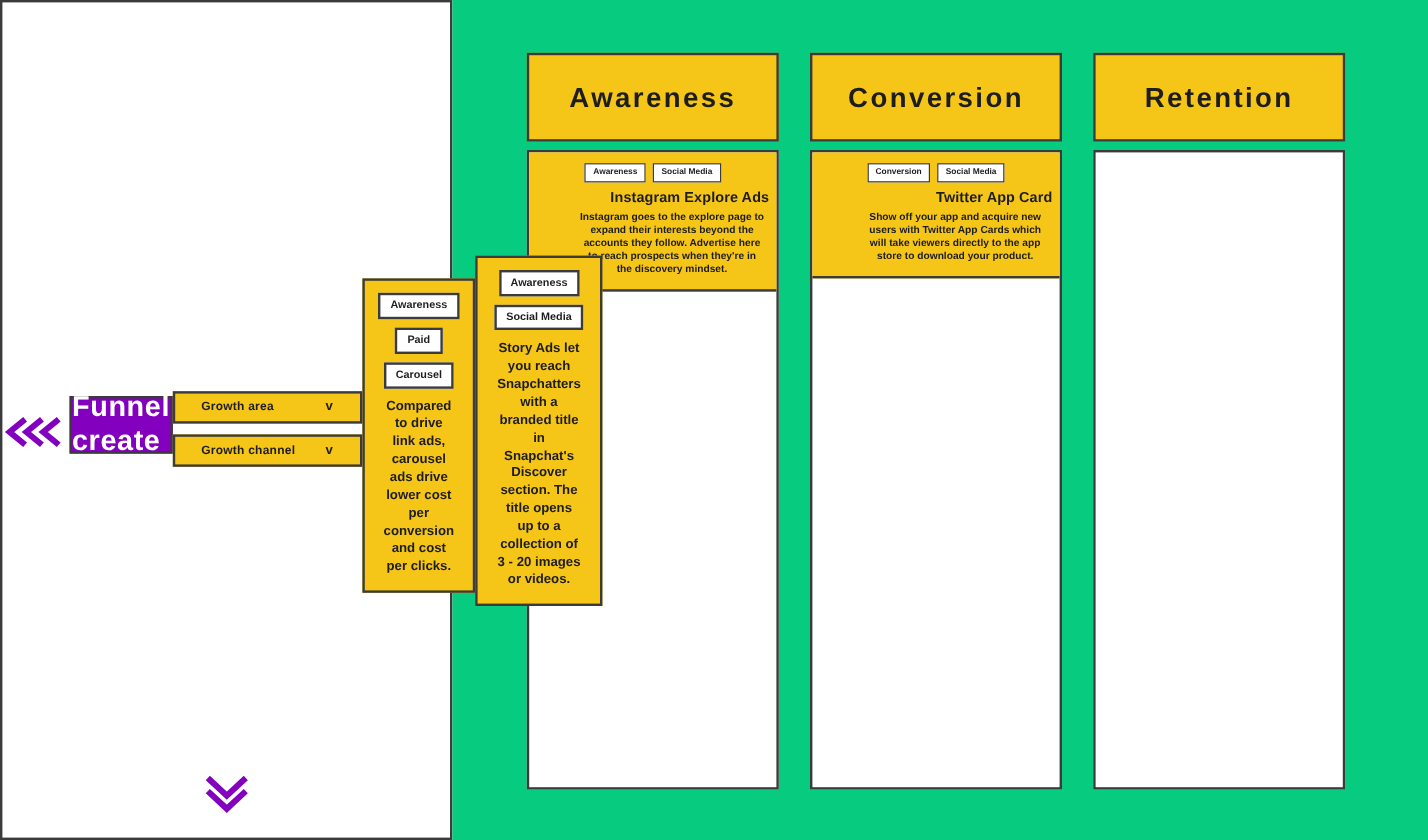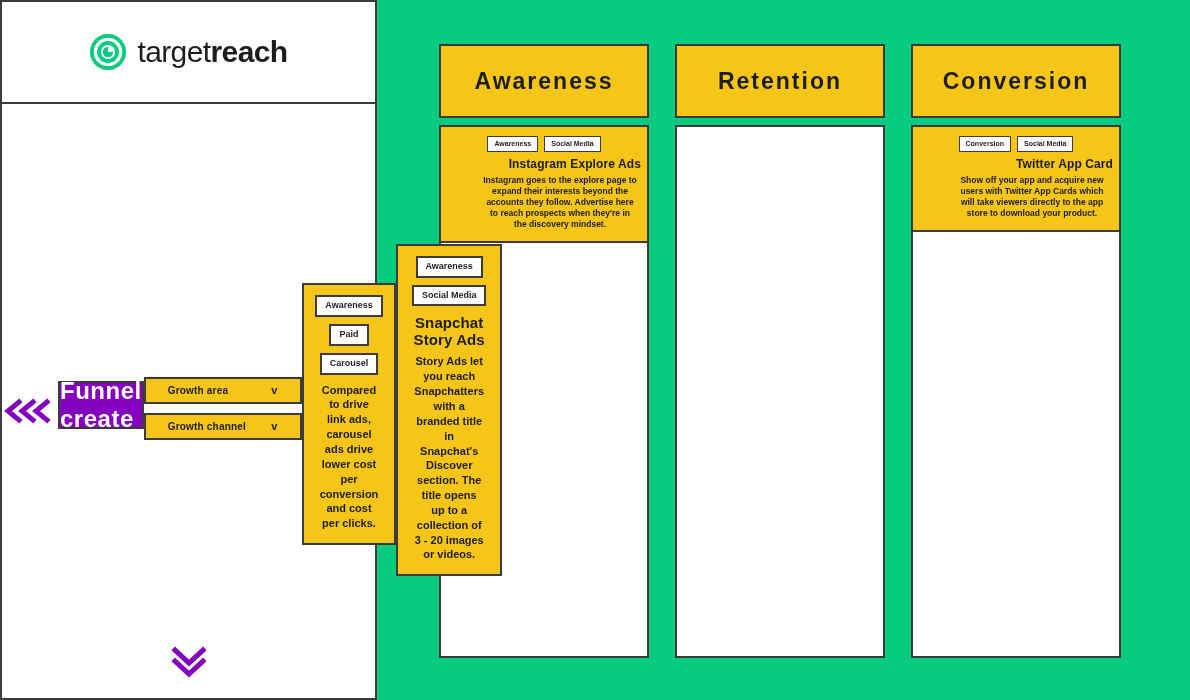--- a/index.html
+++ b/index.html
@@ -151,30 +151,20 @@
 
   svg{display:block;}
 </style>
 </head>
 <body>
 
 <div class="app">
 
   <aside class="sidebar">
 
-    <div class="logo-bar">
-      <span class="logo-mark">
-        <svg class="logo-mark" viewBox="0 0 40 40">
-          <circle cx="20" cy="20" r="17" fill="none" stroke="#07cb7e" stroke-width="4"></circle>
-          <circle cx="20" cy="20" r="9.5" fill="none" stroke="#07cb7e" stroke-width="4"></circle>
-          <path d="M20 14.5a5.5 5.5 0 1 0 5.5 5.5h-5.5z" fill="#07cb7e"></path>
-        </svg>
-      </span>
-      <span class="wordmark"><span class="light">target</span><span class="bold">reach</span></span>
-    </div>
 
     <div class="sidebar-body">
 
       <div class="chev-up">
         <svg width="56" height="26" viewBox="0 0 56 26">
           <g fill="none" stroke="#8200be" stroke-width="5" stroke-linecap="square">
             <polyline points="17,4 6,13 17,22"></polyline>
             <polyline points="31,4 20,13 31,22"></polyline>
             <polyline points="45,4 34,13 45,22"></polyline>
           </g>
@@ -201,21 +191,20 @@
           <span class="tag">Carousel</span>
         </div>
         <div class="c-desc">Compared to drive link ads, carousel ads drive lower cost per conversion and cost per clicks.</div>
       </div>
 
       <div class="card second">
         <div class="tags">
           <span class="tag">Awareness</span>
           <span class="tag">Social Media</span>
         </div>
-        <div class="c-title">Snapchat Story Ads</div>
         <div class="c-desc">Story Ads let you reach Snapchatters with a branded title in Snapchat's Discover section. The title opens up to a collection of 3 - 20 images or videos.</div>
       </div>
 
       <div class="chev-down">
         <svg width="44" height="36" viewBox="0 0 44 36">
           <g fill="none" stroke="#8200be" stroke-width="5" stroke-linecap="square">
             <polyline points="8,6 22,19 36,6"></polyline>
             <polyline points="8,17 22,30 36,17"></polyline>
           </g>
         </svg>
@@ -234,32 +223,32 @@
             <span class="tag">Awareness</span>
             <span class="tag">Social Media</span>
           </div>
           <div class="c-title">Instagram Explore Ads</div>
           <div class="c-desc">Instagram goes to the explore page to expand their interests beyond the accounts they follow. Advertise here to reach prospects when they're in the discovery mindset.</div>
         </div>
       </div>
     </section>
 
     <section class="column">
-      <div class="col-header">Retention</div>
-      <div class="col-body"></div>
-    </section>
-
-    <section class="column">
       <div class="col-header">Conversion</div>
       <div class="col-body">
         <div class="card">
           <div class="tags">
             <span class="tag">Conversion</span>
             <span class="tag">Social Media</span>
           </div>
           <div class="c-title">Twitter App Card</div>
           <div class="c-desc">Show off your app and acquire new users with Twitter App Cards which will take viewers directly to the app store to download your product.</div>
         </div>
       </div>
     </section>
 
+    <section class="column">
+      <div class="col-header">Retention</div>
+      <div class="col-body"></div>
+    </section>
+
   </main>
 </div>
 
 </body></html>

